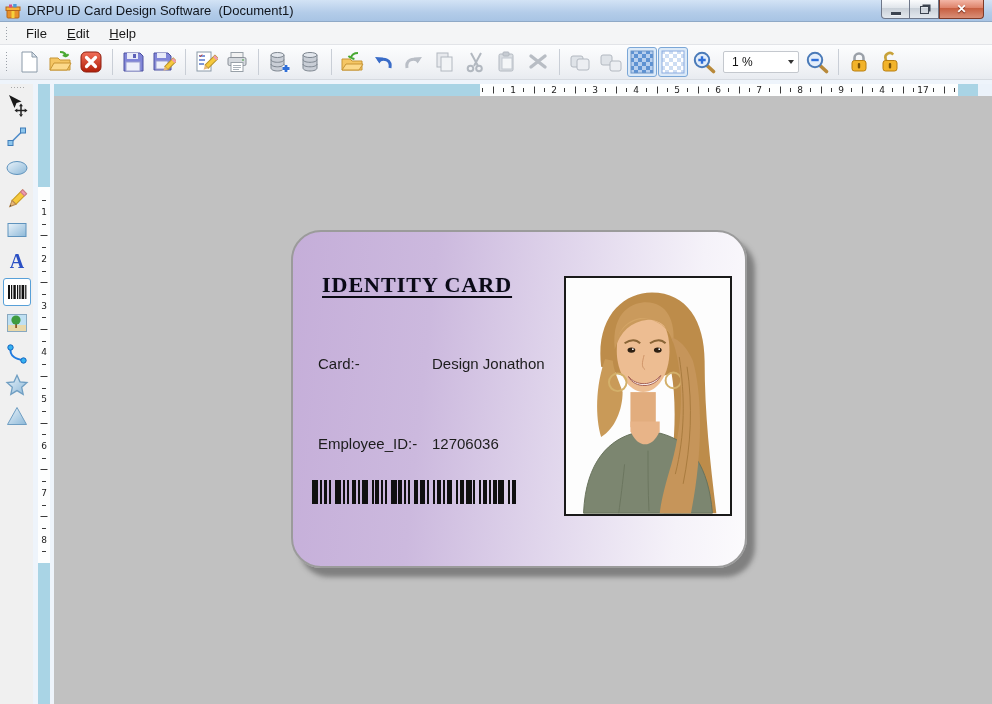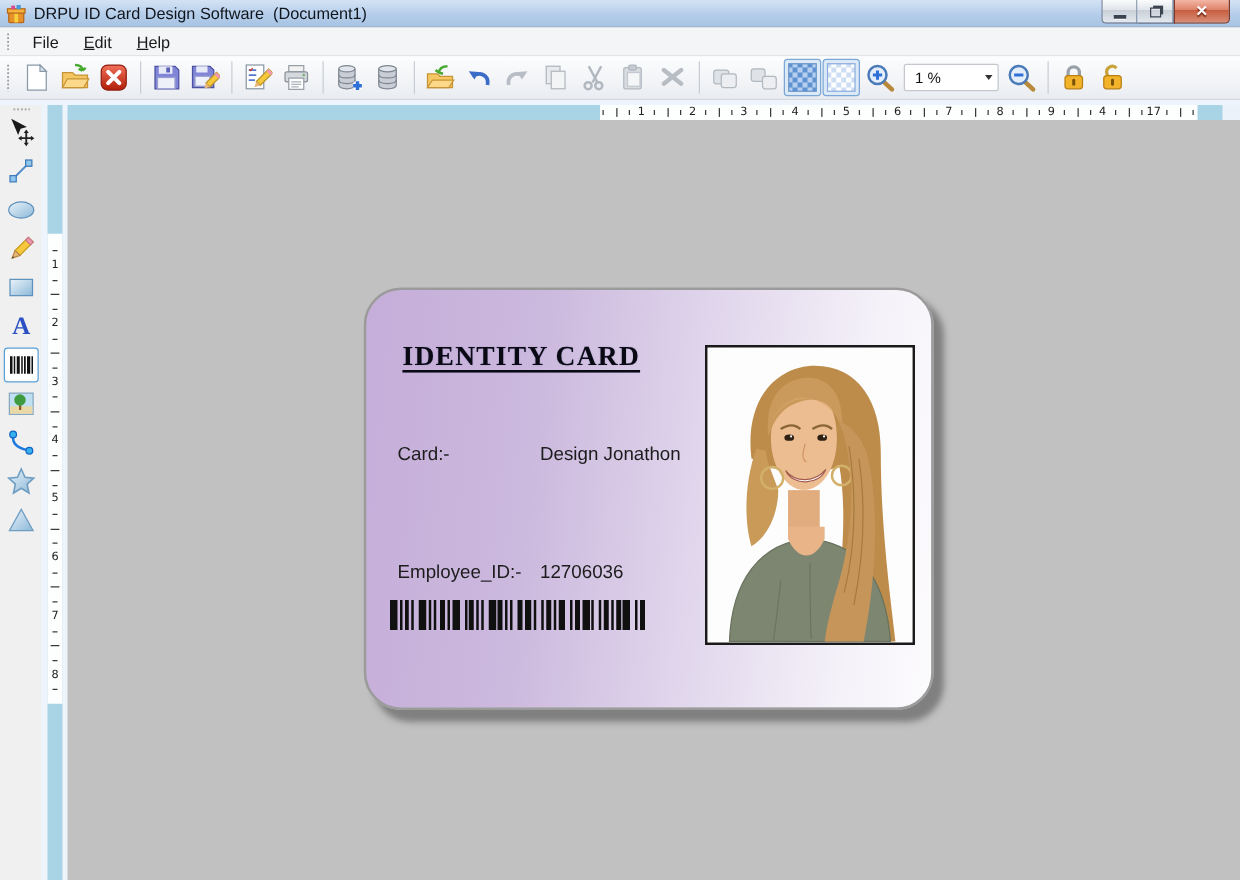--- a/index.html
+++ b/index.html
@@ -532,21 +532,21 @@
     </div>
 
     <div class="canvas">
       <div class="idcard">
         <div class="card-title">IDENTITY CARD</div>
 
         <div class="card-row" style="top:123px">
           <span class="lbl">Card:-</span>
           <span class="val">Design Jonathon</span>
         </div>
-        <div class="card-row" style="top:217px">
+        <div class="card-row" style="top:203px">
           <span class="lbl">Employee_ID:-</span>
           <span class="val">12706036</span>
         </div>
 
         <div class="barcode" id="barcode" style="width: 206px; height: 24px;">
             <span class="bar" style="width: 5.7757px;"></span>
             <span class="gap" style="width: 1.92523px;"></span>
             <span class="bar" style="width: 1.92523px;"></span>
             <span class="gap" style="width: 1.92523px;"></span>
             <span class="bar" style="width: 3.85047px;"></span>

